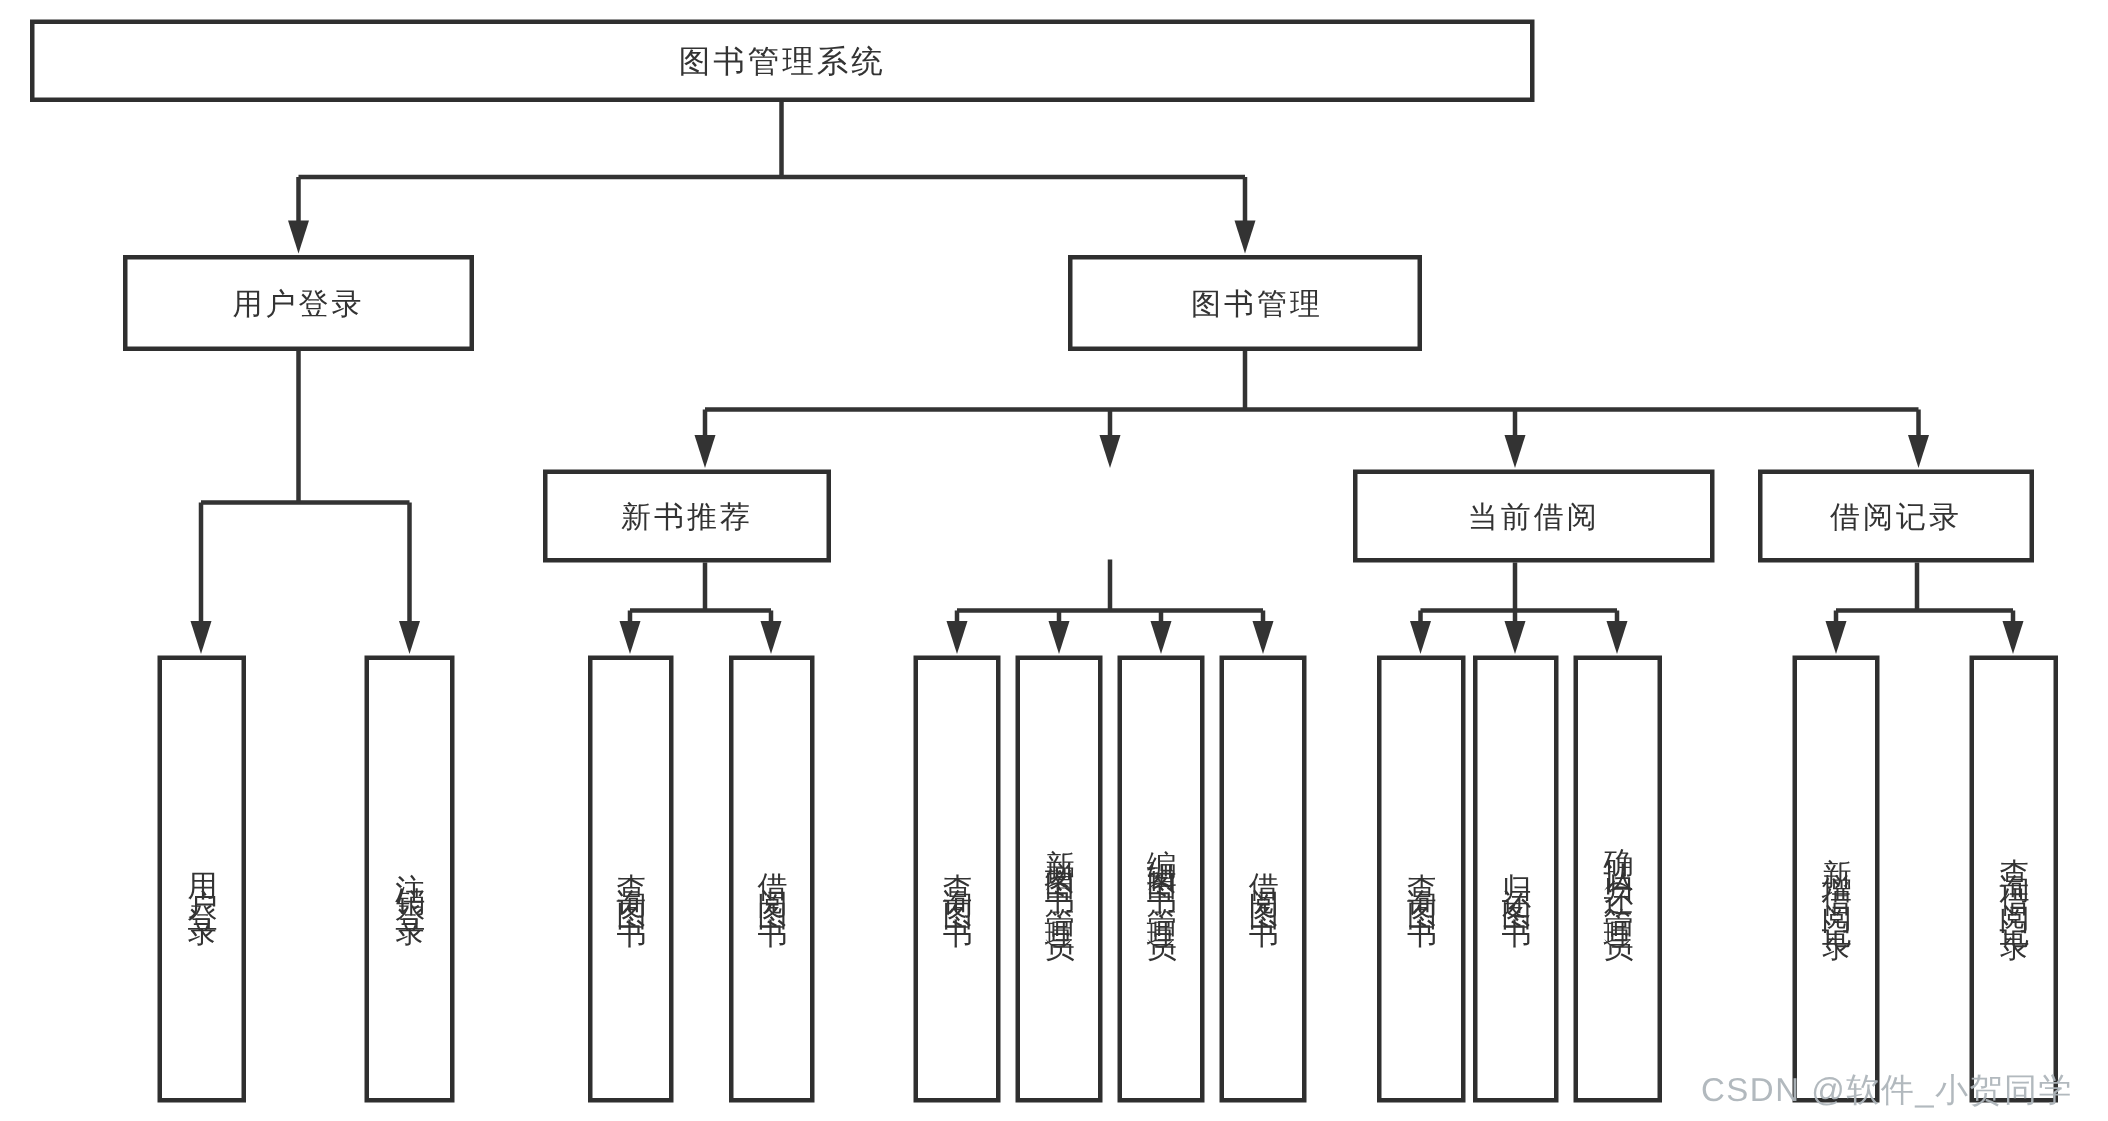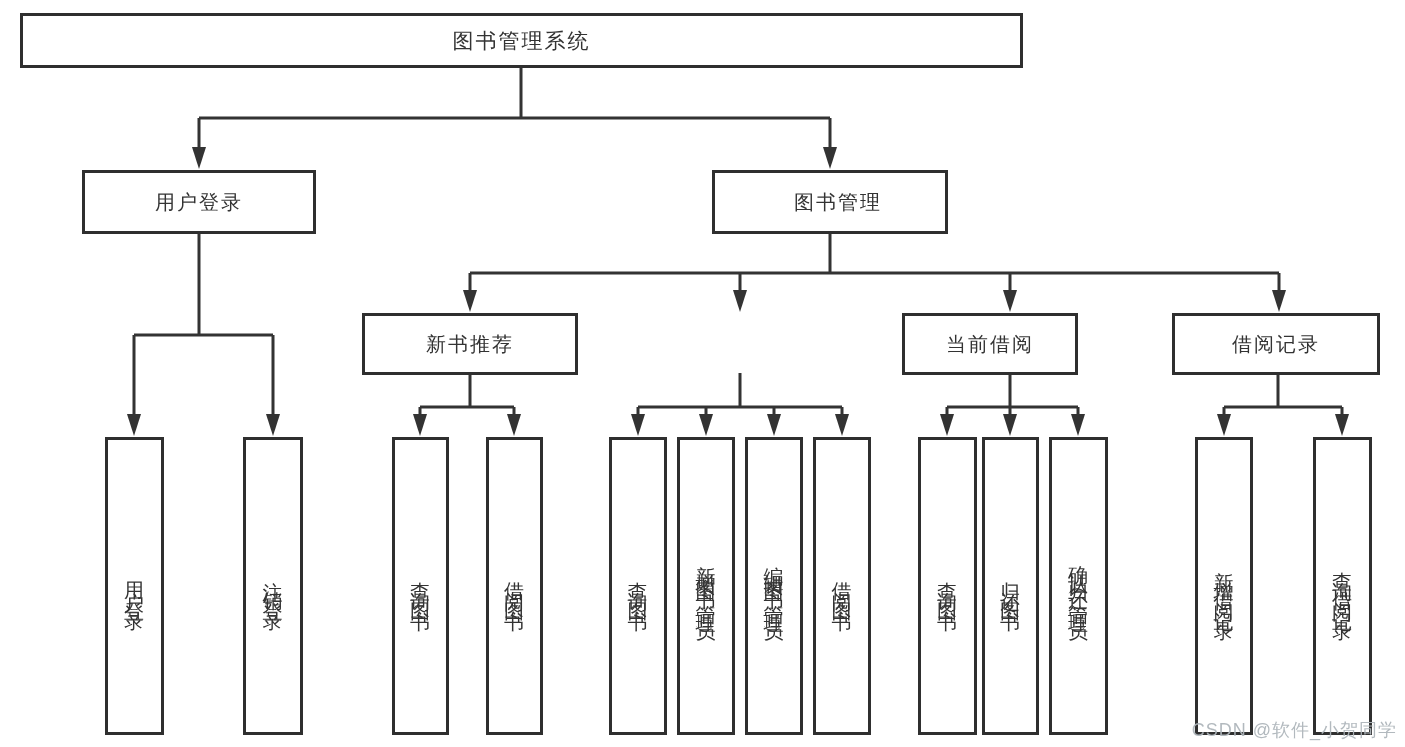--- a/index.html
+++ b/index.html
@@ -46,23 +46,23 @@
     text-orientation: mixed;
     color: #333333;
     font-size: 20px;
     line-height: 1;
     letter-spacing: 10px;
     white-space: nowrap;
   }
   .vlabel.tight { letter-spacing: 8px; }
   .watermark {
     position: absolute;
-    right: 8px;
+    right: 23px;
     bottom: 5px;
-    font-size: 18px;
+    font-size: 22px;
     color: rgba(174, 181, 187, 0.95);
     letter-spacing: 1px;
     white-space: nowrap;
   }
 </style>
 </head>
 <body>
 
 <div class="canvas">
 
@@ -110,27 +110,27 @@
     <span class="hlabel root-label">图书管理系统</span>
   </div>
 
   <div class="hbox" style="left:82px; top:170px; width:234px; height:64px;">
     <span class="hlabel">用户登录</span>
   </div>
   <div class="hbox" style="left:712px; top:170px; width:236px; height:64px;padding-left:16px;">
     <span class="hlabel">图书管理</span>
   </div>
 
-  <div class="hbox" style="left:362px; top:313px; width:216px; height:62px;">
+  <div class="hbox" style="left:362px; top:313px; width:192px; height:62px;">
     <span class="hlabel">新书推荐</span>
   </div>
-  <div class="hbox" style="left:902px; top:313px; width:176px; height:62px;">
+  <div class="hbox" style="left:902px; top:313px; width:241px; height:62px;">
     <span class="hlabel">当前借阅</span>
   </div>
-  <div class="hbox" style="left:1172px; top:313px; width:208px; height:62px;">
+  <div class="hbox" style="left:1172px; top:313px; width:184px; height:62px;">
     <span class="hlabel">借阅记录</span>
   </div>
 
   <div class="vbox" style="left:105px; top:437px; width:59px; height:298px;">
     <span class="vlabel">用户登录</span>
   </div>
   <div class="vbox" style="left:243px; top:437px; width:60px; height:298px;">
     <span class="vlabel">注销登录</span>
   </div>
 

